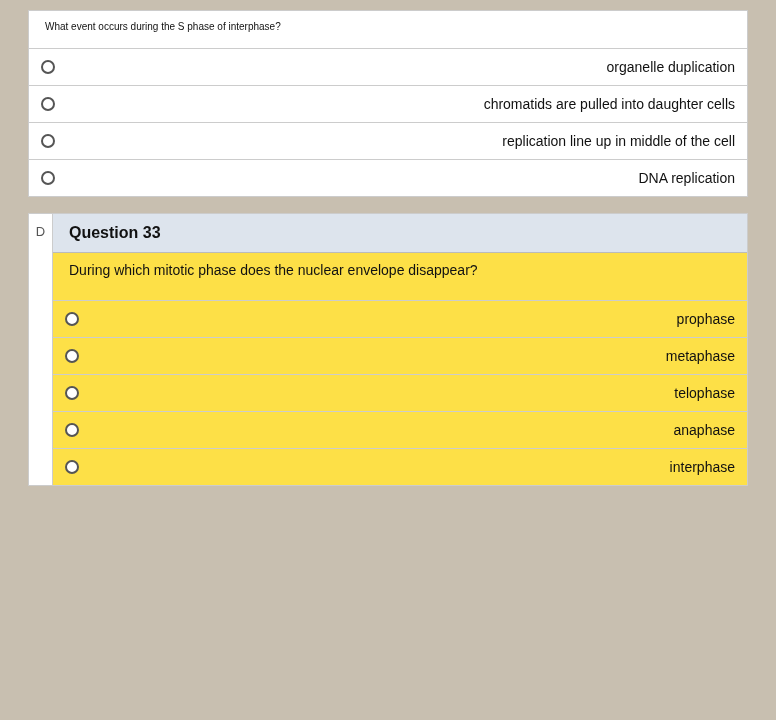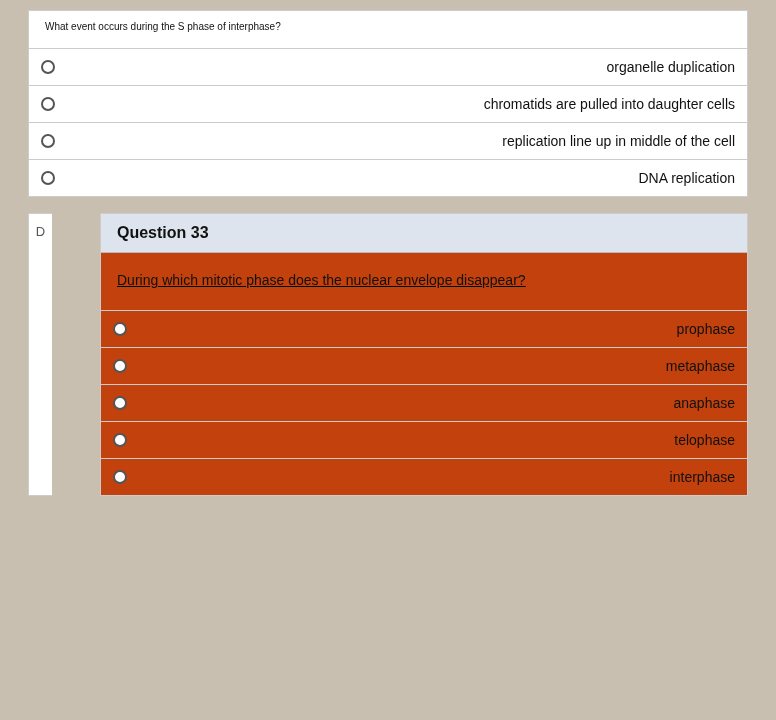--- a/index.html
+++ b/index.html
@@ -27,22 +27,21 @@
       border-bottom: 1px solid #bbb;
     }
 
     .question-header-title {
       font-size: 16px;
       font-weight: bold;
       color: #111;
     }
 
     .question-body {
-      padding: 19px 16px 10px 16px;
-      text-decoration: underline;
+      padding: 9px 16px 10px 16px;
     }
 
     .question-text {
       font-size: 14px;
       color: #111;
       margin-bottom: 12px;
     }
 
     .options-list {
       list-style: none;
@@ -107,23 +106,22 @@
       display: flex;
       align-items: flex-start;
       justify-content: center;
       padding-top: 10px;
       font-size: 13px;
       color: #555;
     }
 
     .main-block {
       flex: 1;
-      background-color: #c2410c;
+      background-color: #fde047;
       border: 1px solid #ccc;
-      margin-left: 48px;
     }
   </style>
 </head>
 <body>
 
 <div class="top-partial">
   <div class="top-partial-body">
     <div class="top-partial-question">What event occurs during the S phase of interphase?</div>
   </div>
   <ul class="options-list">
@@ -159,25 +157,25 @@
       <li class="option-item">
         <span class="radio-circle"></span>
         <span>prophase</span>
       </li>
       <li class="option-item">
         <span class="radio-circle"></span>
         <span>metaphase</span>
       </li>
       <li class="option-item">
         <span class="radio-circle"></span>
-        <span>anaphase</span>
+        <span>telophase</span>
       </li>
       <li class="option-item">
         <span class="radio-circle"></span>
-        <span>telophase</span>
+        <span>anaphase</span>
       </li>
       <li class="option-item">
         <span class="radio-circle"></span>
         <span>interphase</span>
       </li>
     </ul>
   </div>
 </div>
 
 </body></html>

